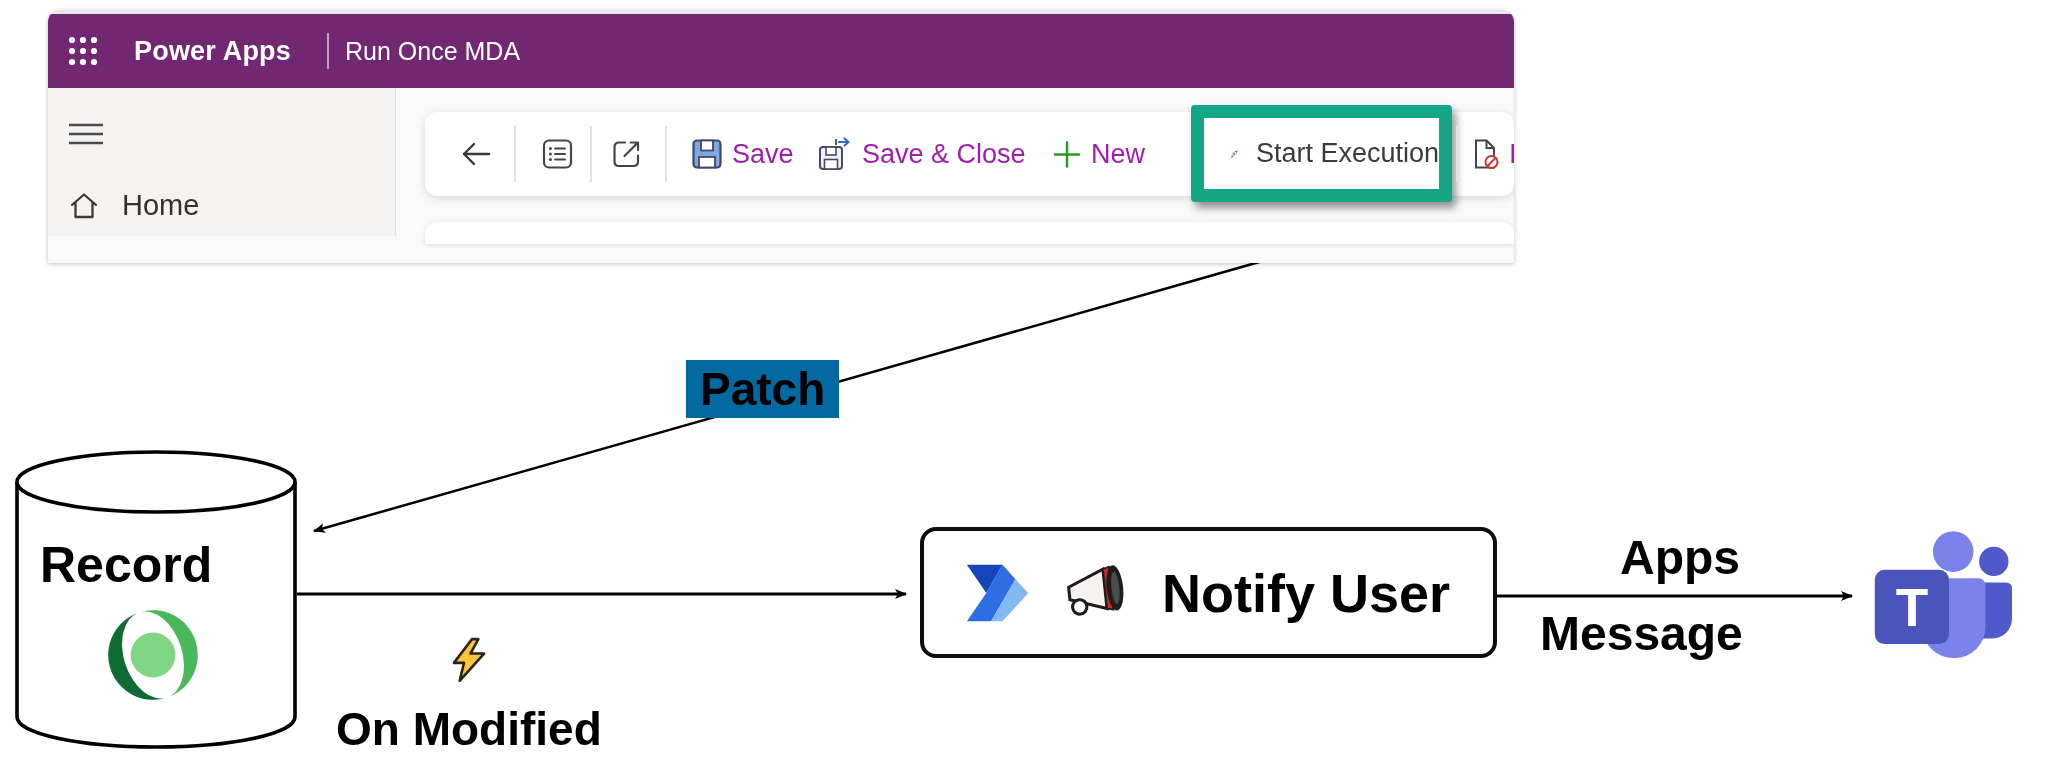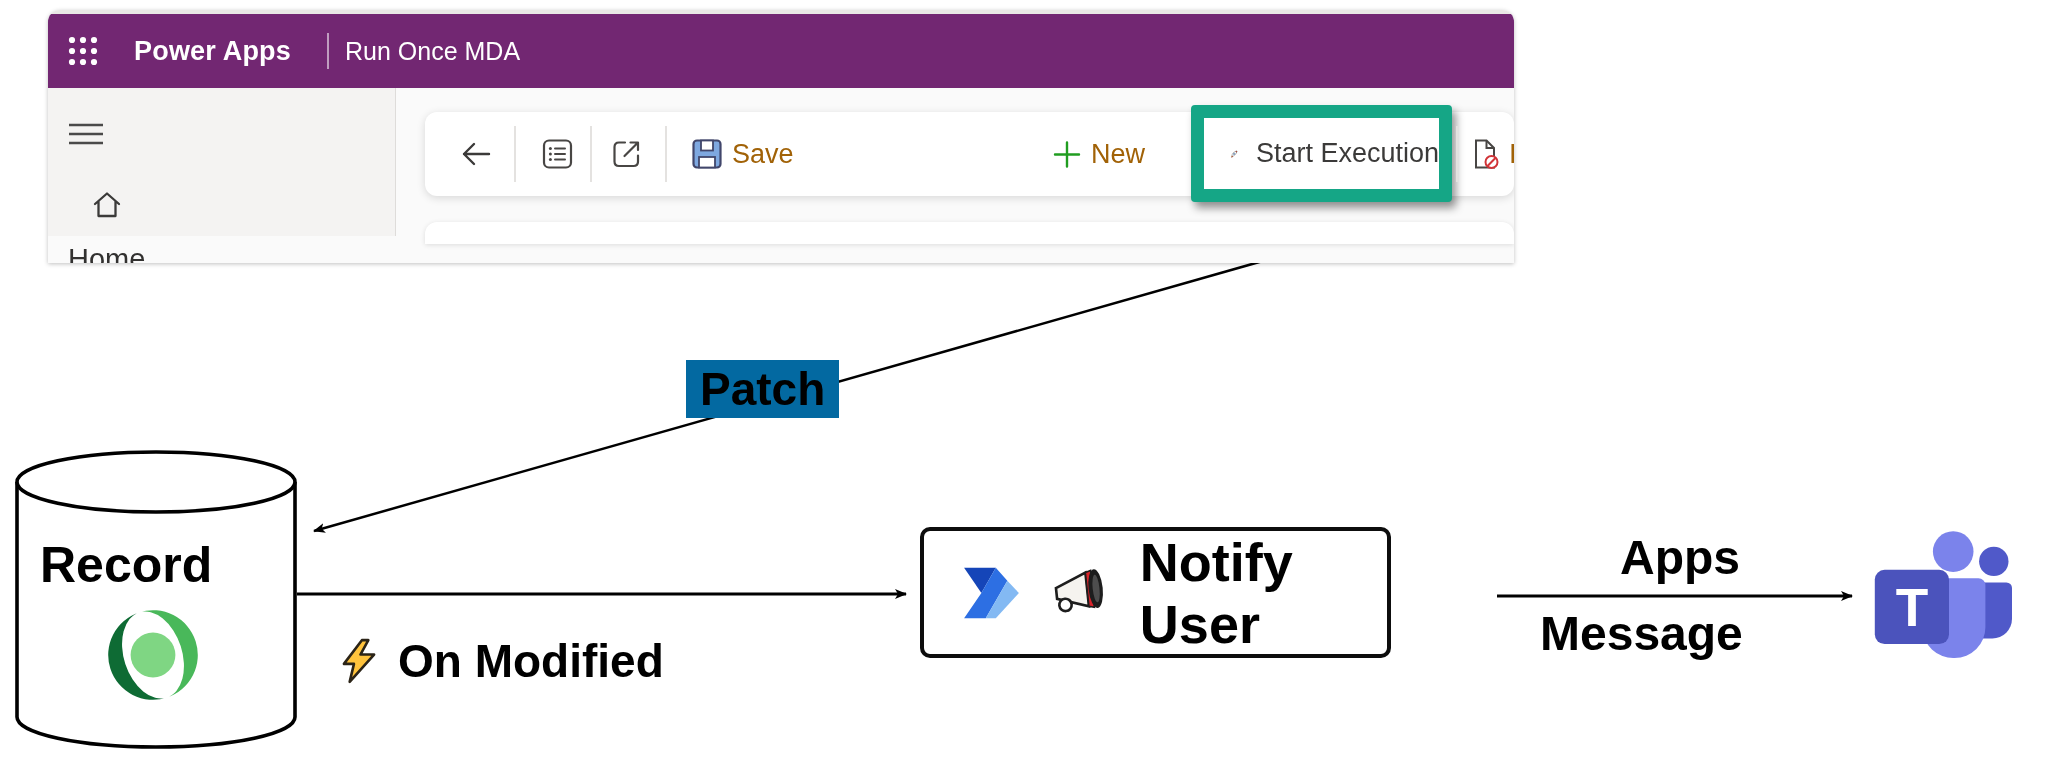--- a/index.html
+++ b/index.html
@@ -12,45 +12,45 @@
               box-shadow:0 1px 4px rgba(0,0,0,.25);background:#fafafa;}
   .top-strip{height:4px;background:#e9e7e5;}
   .pa-header{height:74px;background:#722772;display:flex;align-items:center;color:#fff;}
   .waffle{margin-left:20px;width:30px;height:30px;flex:none;}
   .brand{margin-left:36px;font-size:27px;font-weight:bold;letter-spacing:.2px;}
   .hdr-divider{width:2px;height:36px;background:rgba(255,255,255,.55);margin:0 0 0 36px;}
   .appname{margin-left:16px;font-size:25px;}
   .pa-body{display:flex;height:148px;}
   .sidebar{width:347px;background:#f4f3f2;border-right:1px solid #dedcda;position:relative;}
   .hamburger{position:absolute;left:20px;top:33px;}
-  .home-row{position:absolute;left:20px;top:101px;display:flex;align-items:center;gap:22px;color:#323130;flex-direction:column;}
+  .home-row{position:absolute;left:20px;top:101px;display:flex;align-items:center;gap:22px;color:#323130;}
   .home-label{font-size:29px;}
   .content{flex:1;background:#fafafa;}
   .toolbar-card{position:absolute;left:377px;top:102px;width:1089px;height:84px;background:#fff;
                 border-radius:12px;box-shadow:0 2px 8px rgba(0,0,0,.14);}
   .form-card{position:absolute;left:377px;top:212px;width:1089px;height:22px;background:#fff;
              border-radius:12px 12px 0 0;box-shadow:0 1px 5px rgba(0,0,0,.12);}
   .titem{position:absolute;top:50%;transform:translateY(-50%);display:flex;align-items:center;gap:9px;
-         color:#a16207;font-size:27px;white-space:nowrap;}
+         color:#a21caf;font-size:27px;white-space:nowrap;}
   .tdivider{position:absolute;top:14px;width:2px;height:56px;background:#e4e2e0;}
   .teal-box{position:absolute;left:766px;top:-7px;width:261px;height:97px;box-sizing:border-box;
             border:13px solid #15a686;border-radius:4px;background:#fff;
             box-shadow:4px 6px 9px rgba(0,0,0,.42);display:flex;align-items:center;justify-content:center;gap:18px;
             color:#3b3a39;font-size:27px;white-space:nowrap;padding-left:26px;}
 
   
   .connectors{position:absolute;left:0;top:0;z-index:1;pointer-events:none;}
   .dlabel{position:absolute;font-weight:bold;color:#000;z-index:3;white-space:nowrap;}
   .patch-label{font-size:46px;background:#0369a1;padding:2px 14px;text-align:center;}
   .cylinder{position:absolute;left:14px;top:448px;z-index:2;}
   .record-label{left:40px;top:536px;width:232px;text-align:left;font-size:50px;}
   .dataverse{position:absolute;left:97px;top:602px;z-index:3;}
-  .onmod-label{left:336px;top:634px;display:flex;align-items:center;gap:16px;font-size:46px;}
-  .notify-box{position:absolute;left:920px;top:527px;width:471px;height:131px;box-sizing:border-box;
-              border:4px solid #0d0d0d;border-radius:10px;background:#fff;z-index:2;
+  .onmod-label{left:336px;top:634px;display:flex;align-items:center;gap:16px;font-size:46px;flex-direction:column;}
+  .notify-box{position:absolute;left:920px;top:527px;width:577px;height:131px;box-sizing:border-box;
+              border:4px solid #0d0d0d;border-radius:16px;background:#fff;z-index:2;
               display:flex;align-items:center;gap:26px;padding-left:30px;}
   .notify-label{font-size:54px;font-weight:bold;color:#000;}
   .send-l1{left:1530px;top:530px;width:300px;text-align:center;font-size:48px;}
   .send-l2{left:1540px;top:606px;width:300px;text-align:left;font-size:48px;}
   .teams{position:absolute;left:1872px;top:524px;z-index:2;}
   svg{display:block;}
 </style>
 </head>
 <body>
 
@@ -144,20 +144,30 @@
 
       <div class="titem" style="left:266px">
         <svg width="32" height="32" viewBox="0 0 32 32">
           <rect x="2.5" y="2.5" width="27" height="27" rx="3.5" fill="#7ea8e0" stroke="#41466b" stroke-width="2.2"></rect>
           <rect x="10" y="2.5" width="12" height="10" fill="#fff" stroke="#41466b" stroke-width="1.8"></rect>
           <rect x="8" y="19" width="16" height="10.5" fill="#fff" stroke="#41466b" stroke-width="1.8"></rect>
         </svg>
         <span>Save</span>
       </div>
 
+      <div class="titem" style="left:392px">
+        <svg width="36" height="34" viewBox="0 0 36 34">
+          <rect x="3" y="10" width="22" height="22" rx="3" fill="#eef1f7" stroke="#4a4a5e" stroke-width="2"></rect>
+          <rect x="9" y="10" width="10" height="8" fill="#fff" stroke="#4a4a5e" stroke-width="1.6"></rect>
+          <rect x="7.5" y="22.5" width="13" height="9.5" fill="#fff" stroke="#4a4a5e" stroke-width="1.6"></rect>
+          <path d="M22,5 H31 M27.5,1.5 L31.5,5 L27.5,8.5" fill="none" stroke="#2e6bd6" stroke-width="2.2" stroke-linecap="round" stroke-linejoin="round"></path>
+          <path d="M19,2 V8" stroke="#4a4a5e" stroke-width="1.8"></path>
+        </svg>
+        <span>Save &amp; Close</span>
+      </div>
 
       <div class="titem" style="left:627px">
         <svg width="30" height="30" viewBox="0 0 30 30">
           <path d="M15,3 V27 M3,15 H27" stroke="#209d20" stroke-width="2.4" stroke-linecap="round"></path>
         </svg>
         <span>New</span>
       </div>
 
       <div class="teal-box">
         <svg width="36" height="36" viewBox="0 0 40 40">

